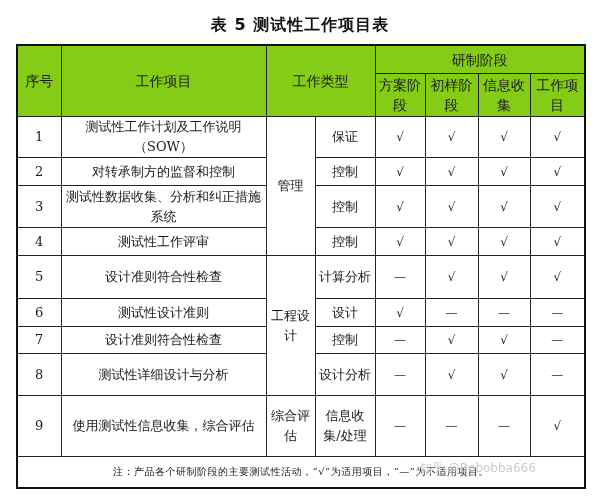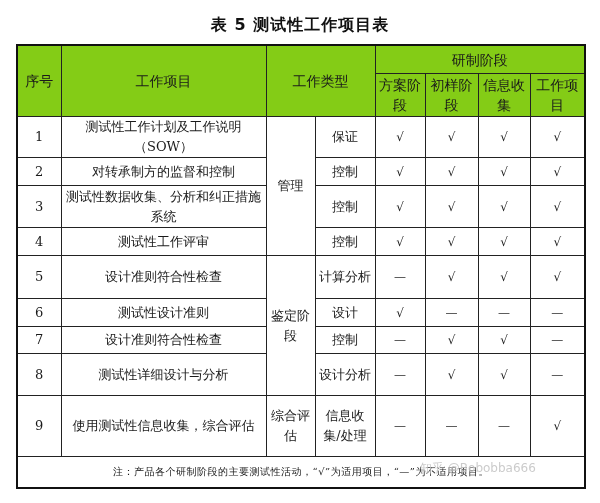--- a/index.html
+++ b/index.html
@@ -105,21 +105,21 @@
       <td>控制</td>
       <td class="chk">√</td>
       <td class="chk">√</td>
       <td class="chk">√</td>
       <td class="chk">√</td>
     </tr>
 
     <tr style="height:43px">
       <td>5</td>
       <td>设计准则符合性检查</td>
-      <td rowspan="4">鉴定阶段</td>
+      <td rowspan="4">工程设计</td>
       <td>计算分析</td>
       <td class="chk dash">—</td>
       <td class="chk">√</td>
       <td class="chk">√</td>
       <td class="chk">√</td>
     </tr>
 
     <tr style="height:28px">
       <td>6</td>
       <td>测试性设计准则</td>

